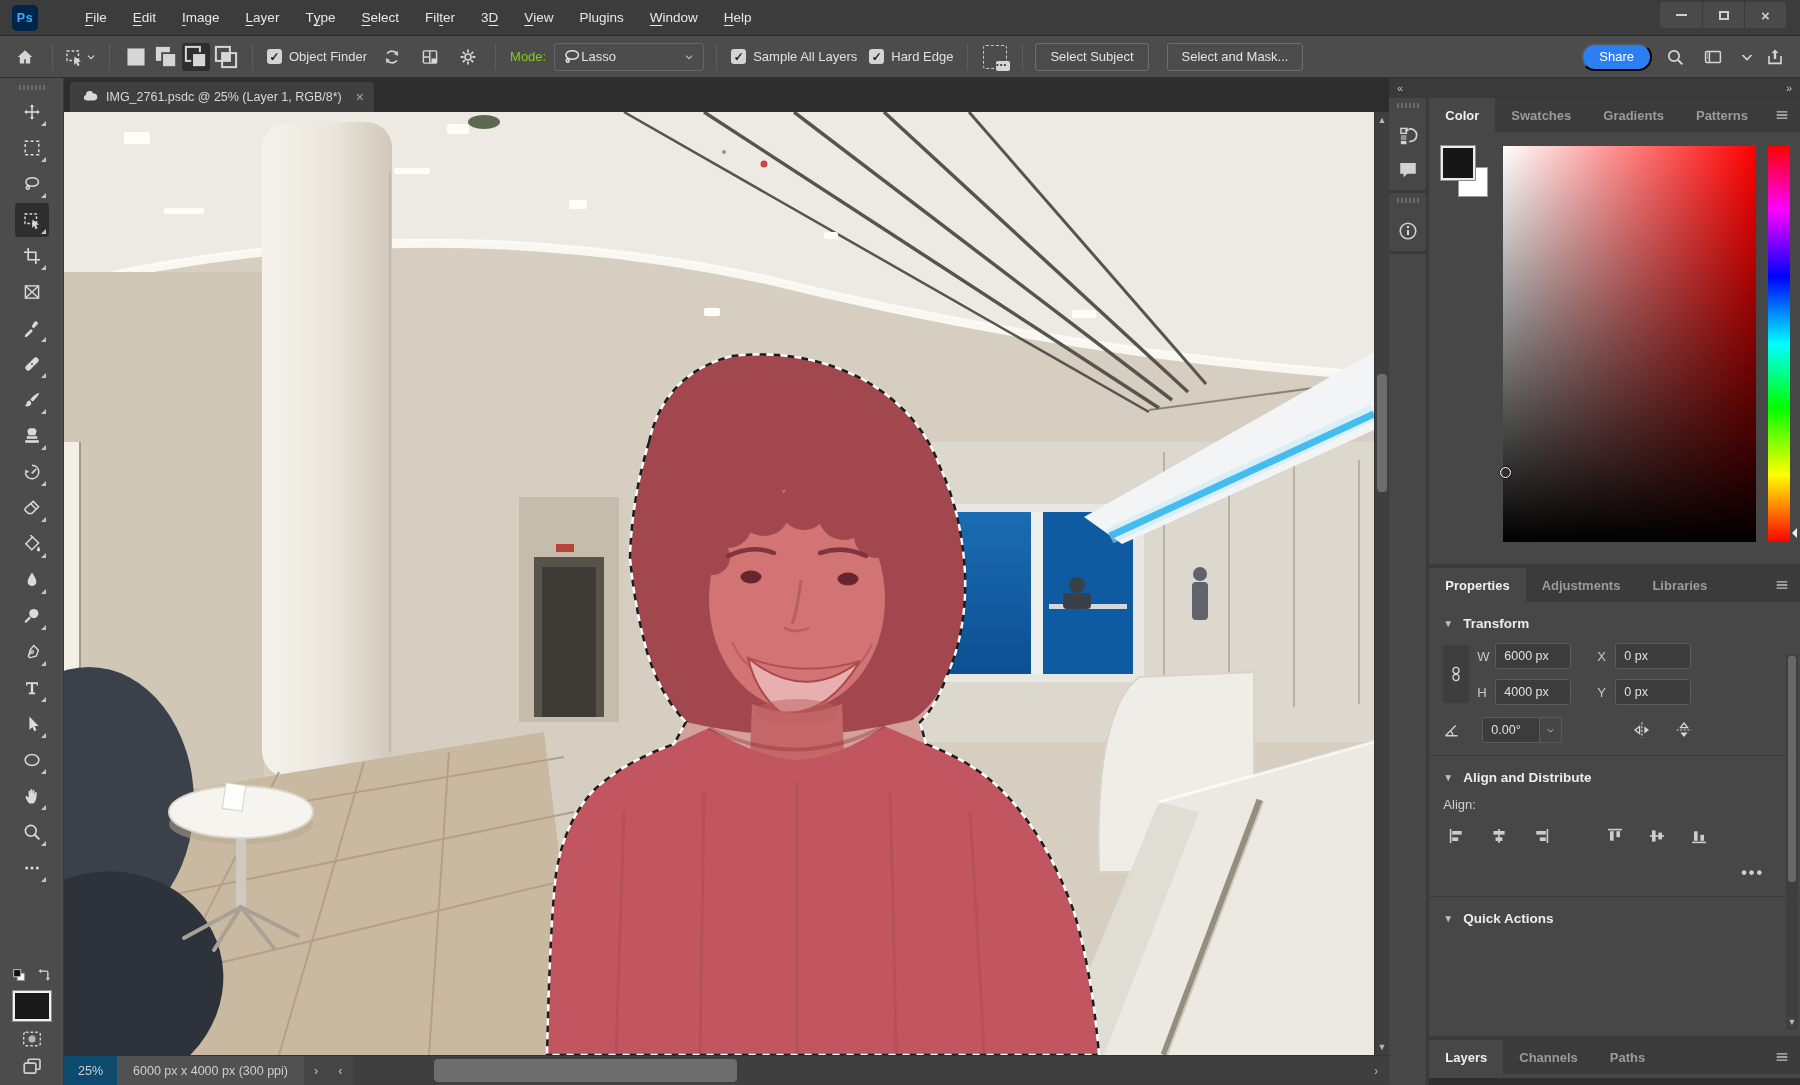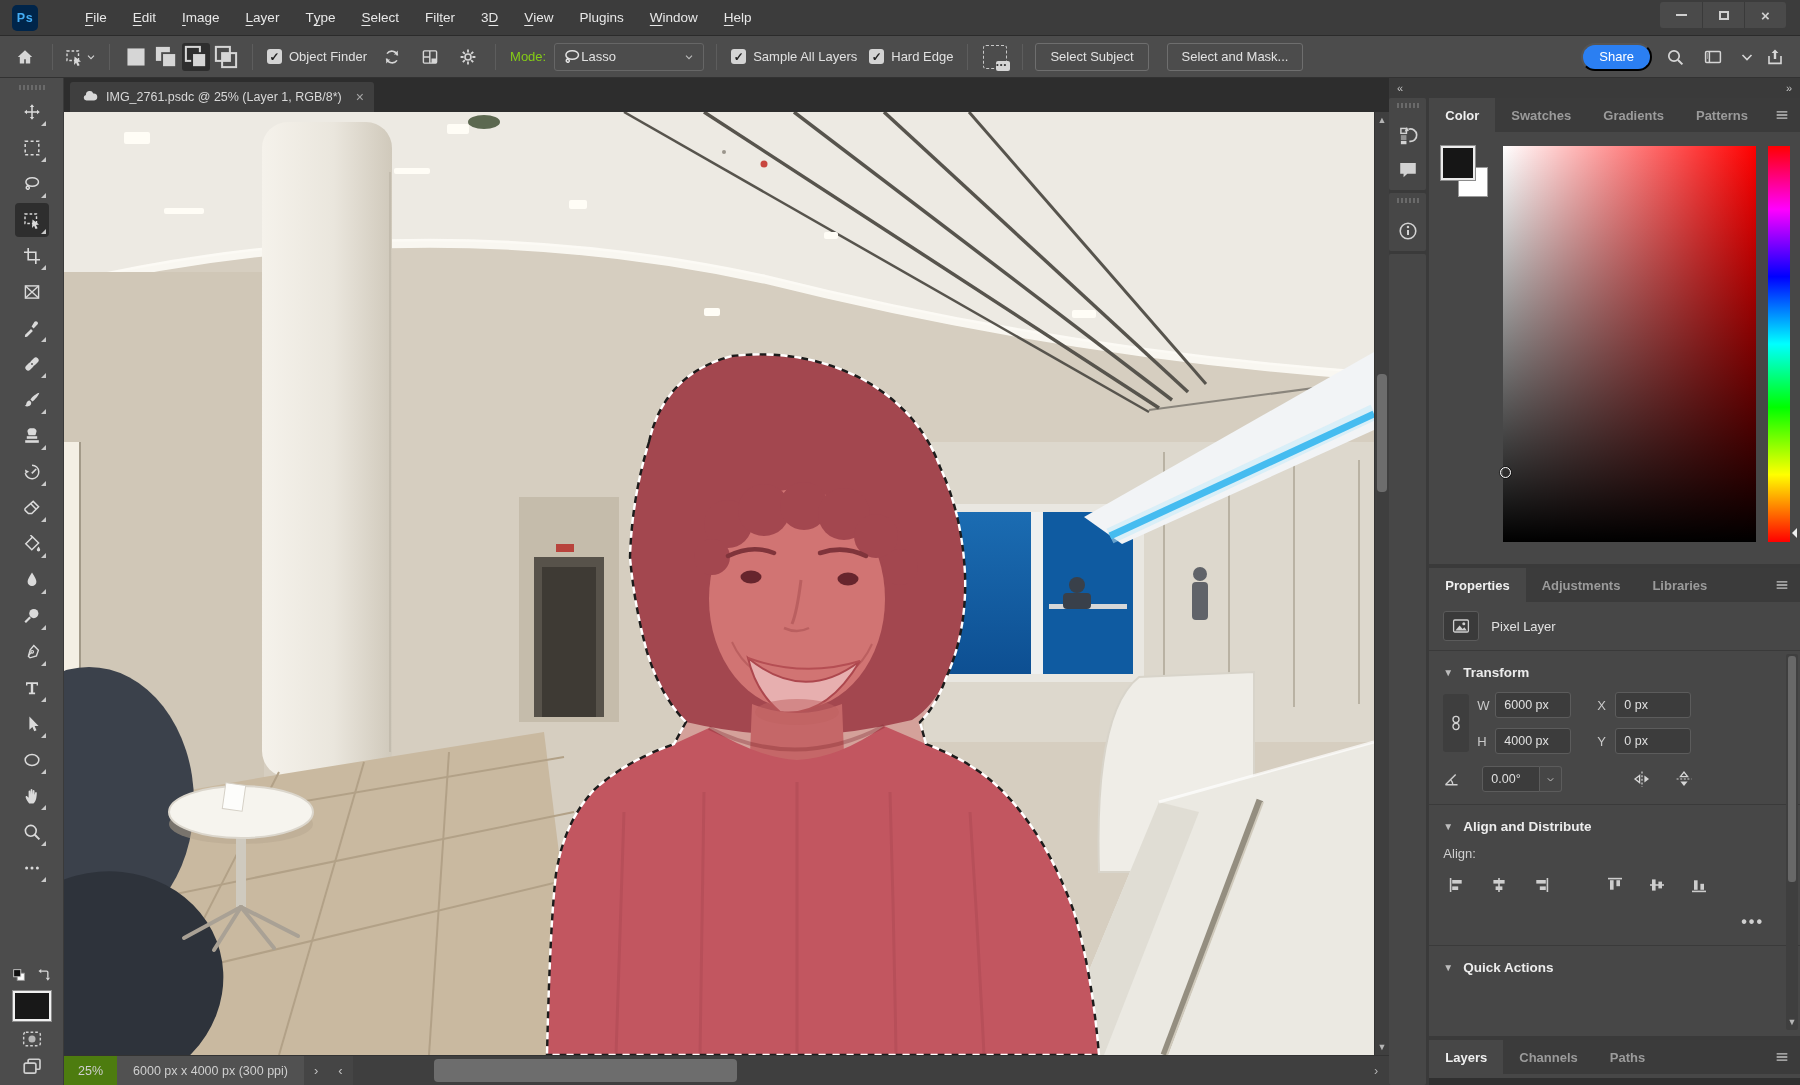--- a/index.html
+++ b/index.html
@@ -67,21 +67,21 @@
   .doc-tab .icon svg { width:16px; height:16px; }
   .doc-tab .tab-close { color:#a7a7a7; font-size:14px; margin-left:6px; }
   .canvas-row { flex:1; display:flex; min-height:0; }
   .canvas { flex:1; position:relative; overflow:hidden; background:#b9b1a2; }
   .canvas svg.scene { position:absolute; inset:0; width:100%; height:100%; }
   .vscroll { width:15px; background:#3f3f3f; border-left:1px solid #333; display:flex; flex-direction:column; align-items:center; }
   .vscroll .arr { height:16px; display:flex; align-items:center; color:#b5b5b5; font-size:9px; }
   .vscroll .track { flex:1; width:100%; position:relative; }
   .vscroll .thumb { position:absolute; left:2px; right:2px; top:27%; height:13%; background:#6d6d6d; border-radius:4px; }
   .bottombar { height:30px; background:#454545; border-top:1px solid #333; display:flex; align-items:center; font-size:12.5px; color:#cfcfcf; }
-  .zoom-field { padding:12px 14px; height:100%; display:flex; align-items:center; background:#4d7c0f; }
+  .zoom-field { padding:12px 14px; height:100%; display:flex; align-items:center; background:#0c4a6e; }
   .size-field { padding:0 16px; height:100%; display:flex; align-items:center; background:#515151; }
   .status-chev { padding:0 10px; color:#c2c2c2; font-size:13px; }
   .hscroll { flex:1; height:100%; position:relative; background:#3f3f3f; }
   .hscroll .thumb { position:absolute; top:3px; bottom:3px; left:8%; width:30%; background:#6d6d6d; border-radius:4px; }
   .hscroll-end { width:26px; height:100%; display:flex; align-items:center; justify-content:center; color:#b5b5b5; background:#3f3f3f; }
 
   
   .right-region { width:411px; display:flex; flex-direction:column; background:#3a3a3a; }
   .rr-top { height:20px; display:flex; align-items:center; justify-content:space-between; padding:0 8px; color:#c3c3c3; font-size:11px; }
   .rr-body { flex:1; display:flex; min-height:0; }
@@ -757,32 +757,20 @@
                   <div class="tab">Adjustments</div>
                   <div class="tab">Libraries</div>
                 </div>
               <div class="tabs-menu">
                   <span class="icon">
                     <svg viewBox="0 0 18 18" aria-hidden="true">
                       <path d="M3 5.4h12M3 9h12M3 12.6h12" stroke="currentColor" stroke-width="1.5"></path>
                     </svg>
                   </span>
                 </div>
-            </div>
-            <div class="layer-row">
-              <div class="layer-thumb">
-                  <span class="icon">
-                    <svg viewBox="0 0 18 18" aria-hidden="true">
-                      <rect x="1.6" y="3" width="14.8" height="12" rx="1.2" fill="none" stroke="currentColor" stroke-width="1.3"></rect>
-                      <circle cx="11.8" cy="6.8" r="1.5" fill="currentColor"></circle>
-                      <path d="M3.4 13.6l4.2-5 3 3.4 1.8-1.8 2.4 3.4z" fill="currentColor"></path>
-                    </svg>
-                  </span>
-                </div>
-              <div class="layer-name">Pixel Layer</div>
             </div>
 
             <div class="section">
               <div class="sec-head">
                 <span class="sec-chev">▼</span>
                 <span>Transform</span>
               </div>
               <div class="tf-grid">
                 <div class="tf-link">
                     <span class="icon">

